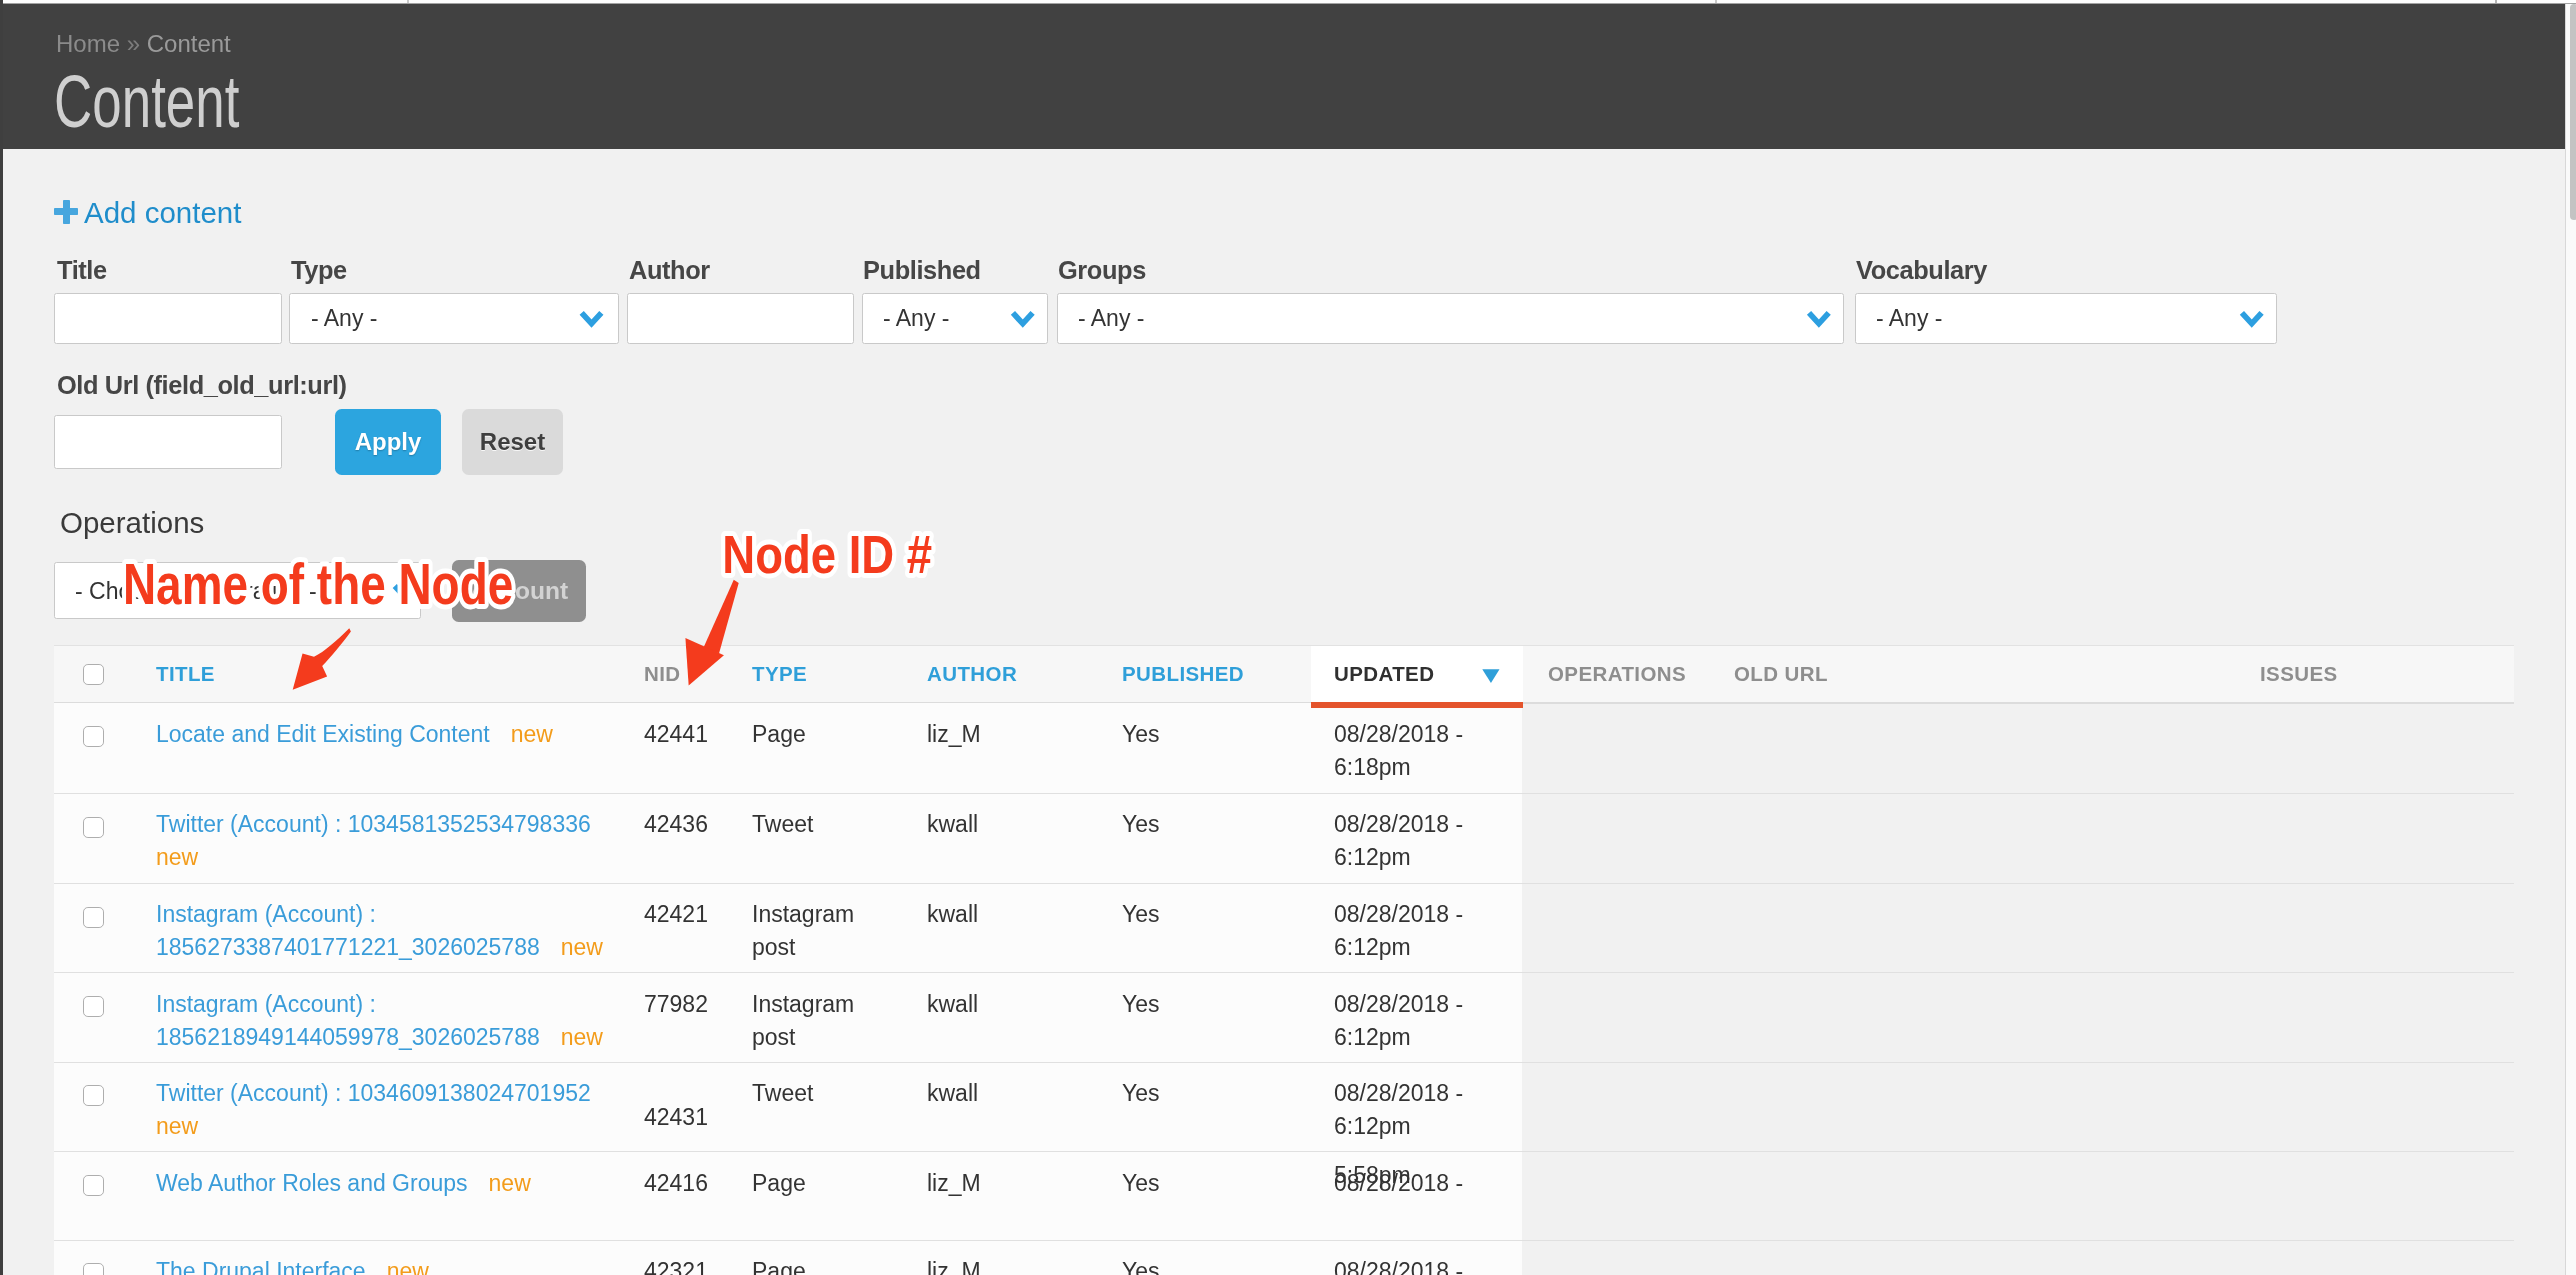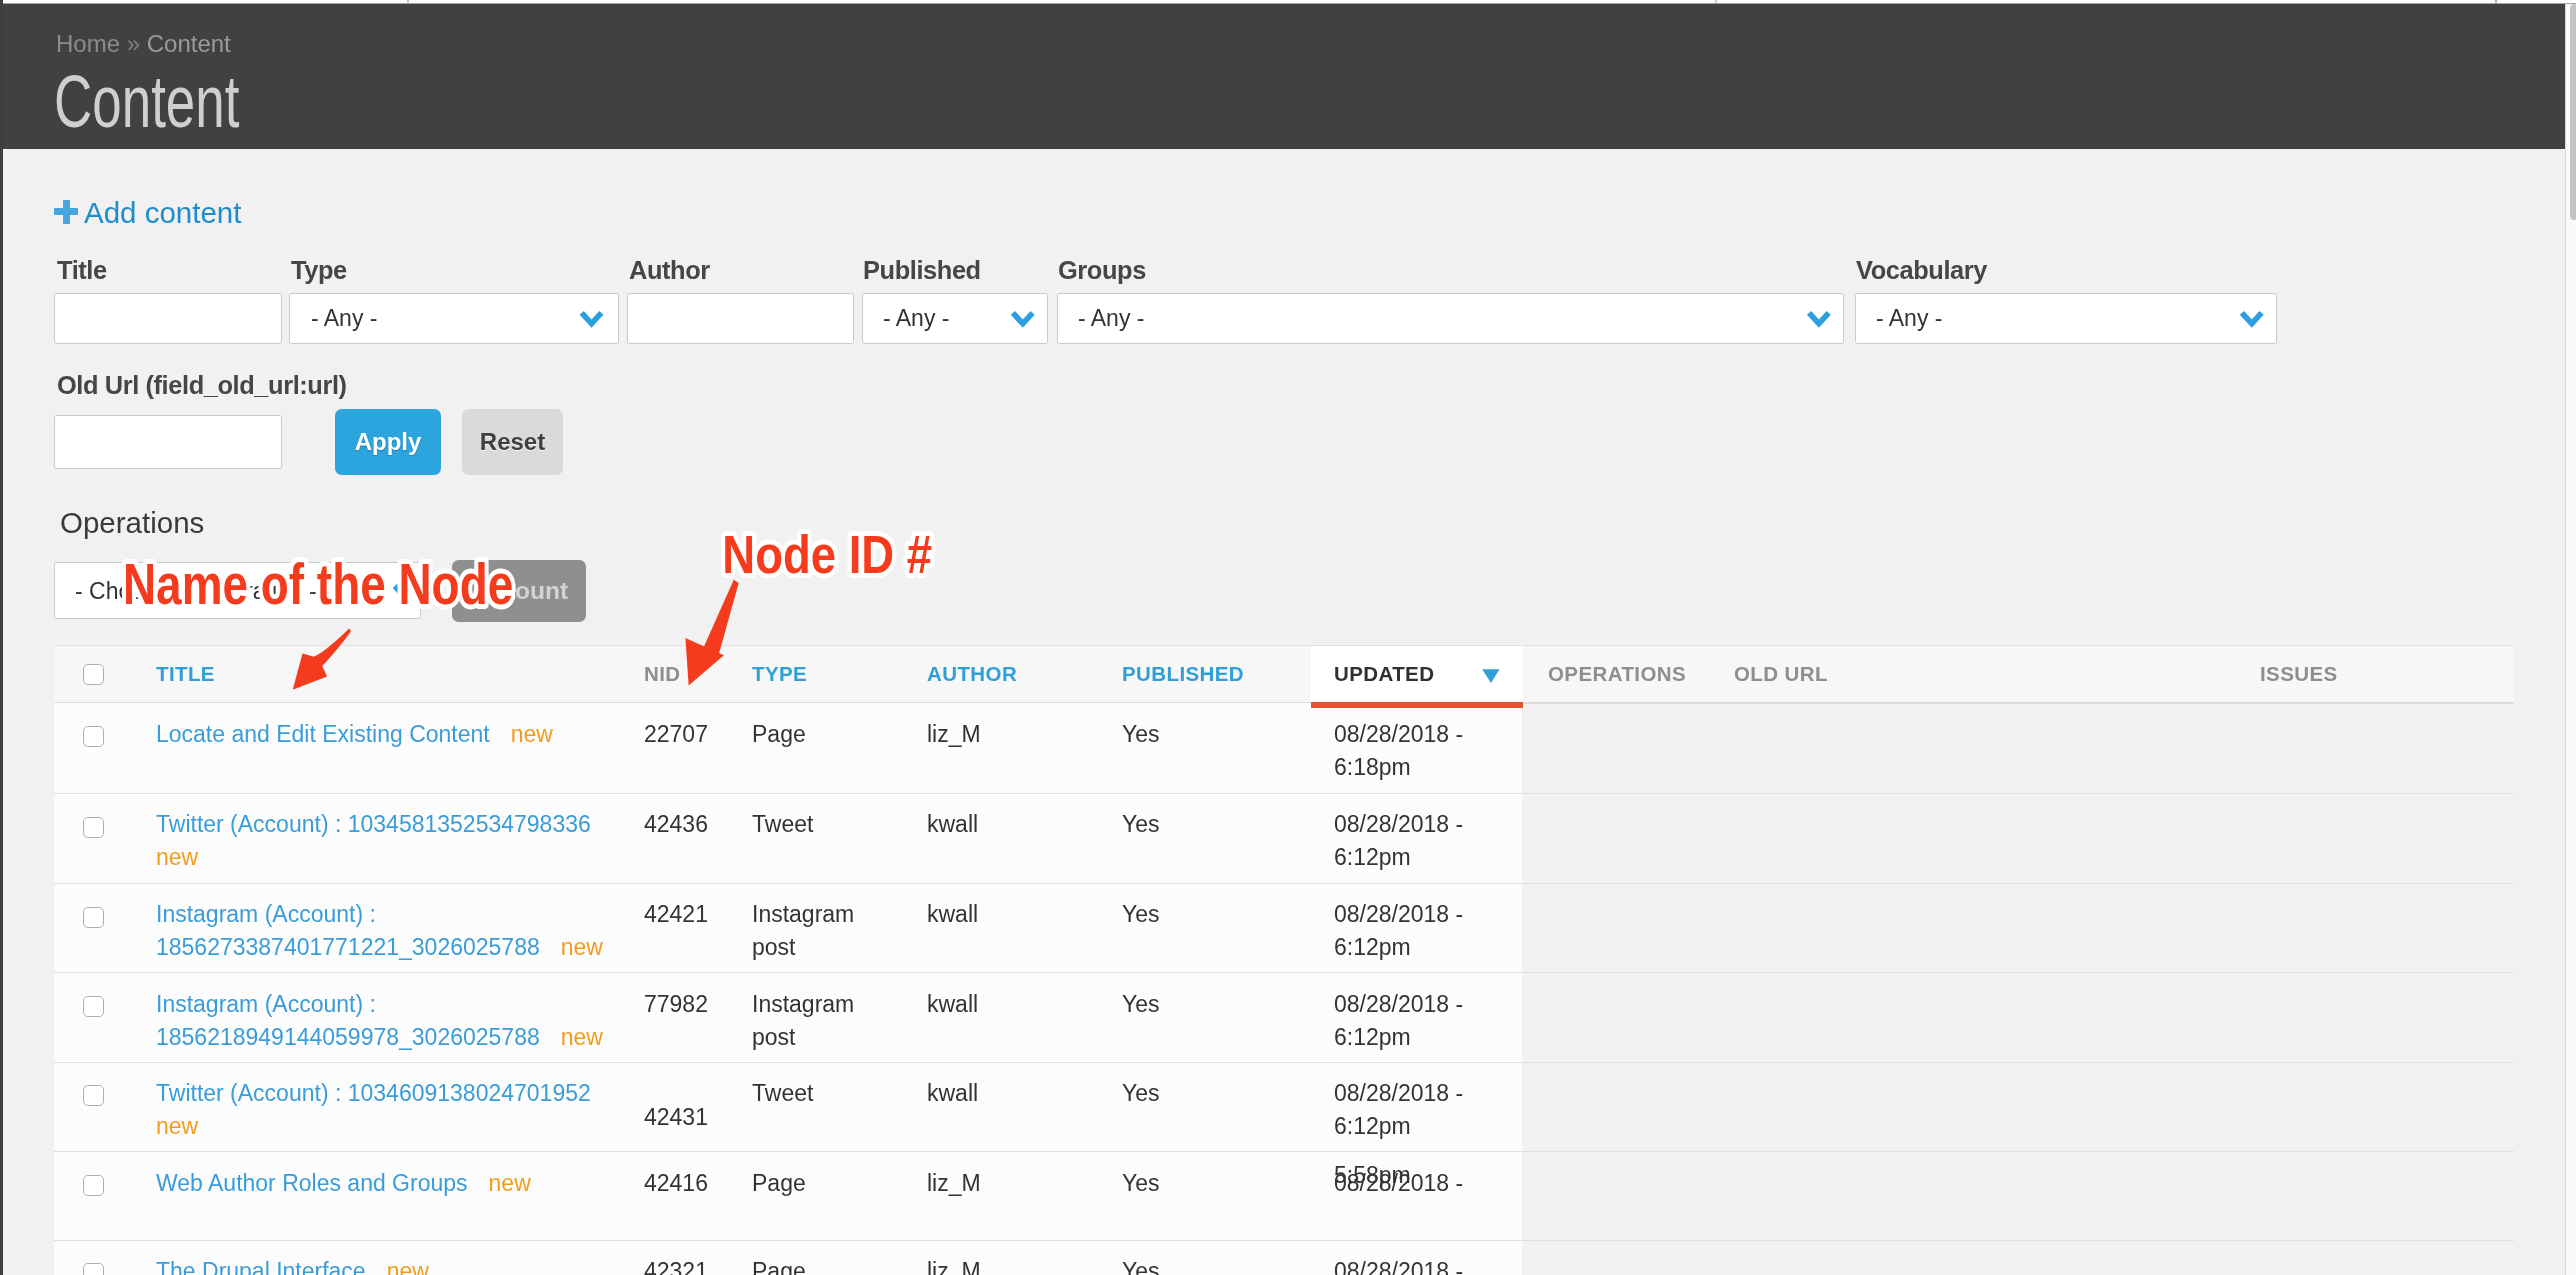--- a/index.html
+++ b/index.html
@@ -86,21 +86,21 @@
 
 <div class="sep" style="top:793px"></div>
 <div class="sep" style="top:883px"></div>
 <div class="sep" style="top:972px"></div>
 <div class="sep" style="top:1062px"></div>
 <div class="sep" style="top:1151px"></div>
 <div class="sep" style="top:1240px"></div>
 
 <div class="cb" style="left:83px;top:726px"></div>
 <div class="cell" style="left:156px;top:723px"><span class="lnk">Locate and Edit Existing Content</span><span class="new">new</span></div>
-<div class="cell" style="left:644px;top:723px">22707</div>
+<div class="cell" style="left:644px;top:723px">42441</div>
 <div class="cell" style="left:752px;top:723px">Page</div>
 <div class="cell" style="left:927px;top:723px">liz_M</div>
 <div class="cell" style="left:1122px;top:723px">Yes</div>
 <div class="cell" style="left:1334px;top:723px">08/28/2018 -</div>
 <div class="cell" style="left:1334px;top:756px">6:18pm</div>
 
 <div class="cb" style="left:83px;top:817px"></div>
 <div class="cell" style="left:156px;top:813px"><span class="lnk">Twitter (Account) : 1034581352534798336</span></div>
 <div class="cell" style="left:156px;top:846px"><span class="new" style="margin-left:0">new</span></div>
 <div class="cell" style="left:644px;top:813px">42436</div>

